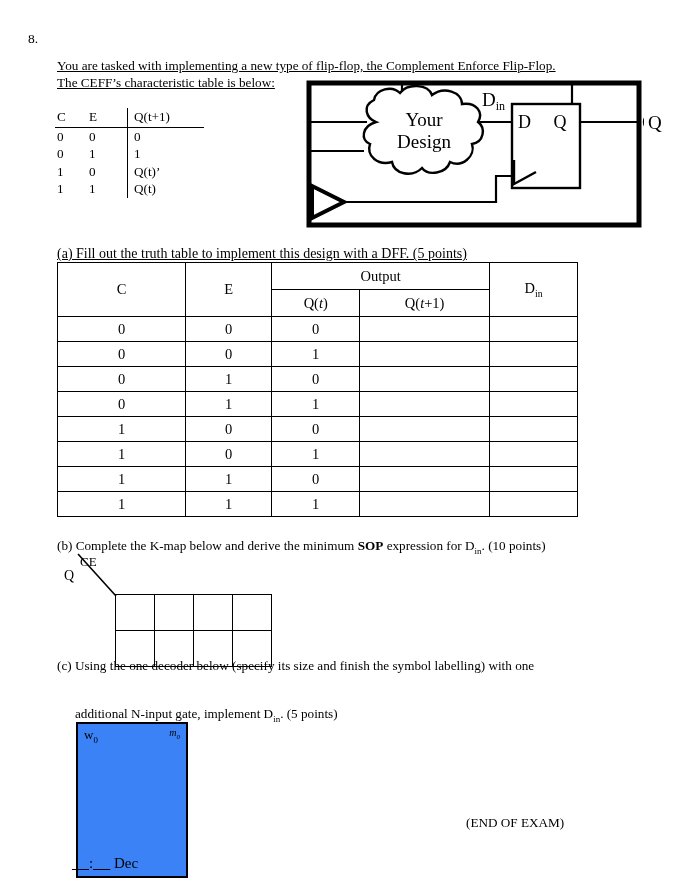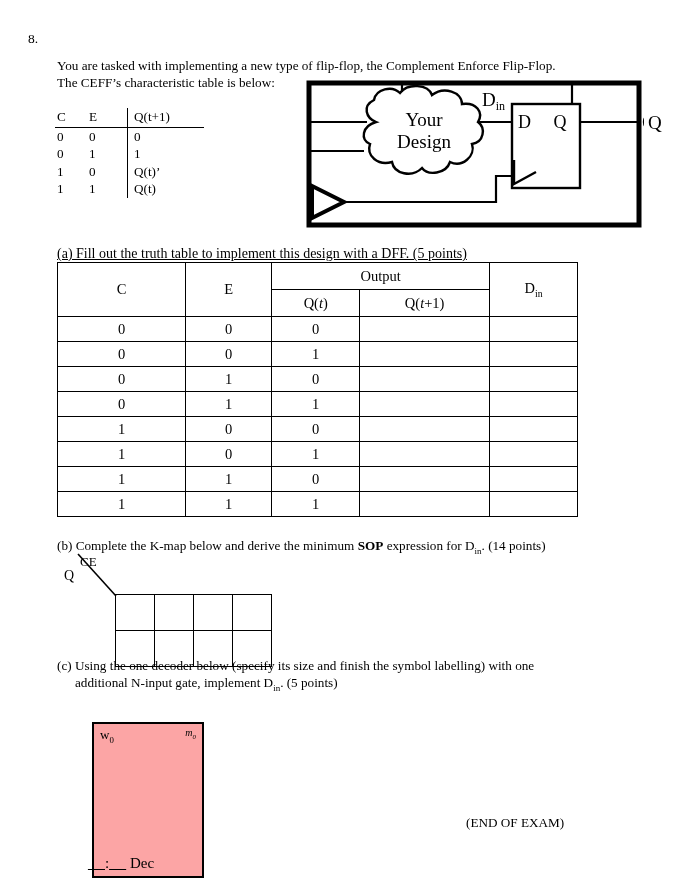--- a/index.html
+++ b/index.html
@@ -19,21 +19,21 @@
     position: absolute;
     left: 0; top: 0;
     width: 678px; height: 889px;
   }
 
   
   .t { position: absolute; white-space: nowrap; }
   .qnum { left: 28px; top: 31px; font-size: 13.5px; }
   .qtitle { left: 50px; top: 31px; font-size: 13.5px; }
 
-  .intro { left: 57px; top: 57px; font-size: 13.2px; line-height: 17px; }
+  .intro { left: 57px; top: 57px; font-size: 13.2px; line-height: 17px; text-decoration: underline; }
   .intro div { white-space: nowrap; }
 
   
   .chartab {
     position: absolute;
     left: 55px; top: 108px;
     font-size: 13.2px;
   }
   .chartab table { border-collapse: collapse; }
   .chartab td, .chartab th {
@@ -94,28 +94,28 @@
   .kmap-grid td {
     border: 1px solid #000;
     width: 38px; height: 35px;
     padding: 0;
   }
   .kmap-q  { position: absolute; left: 4px;  top: 16px; font-size: 14px; }
   .kmap-ce { position: absolute; left: 20px; top: 2px;  font-size: 13px; }
 
   
   .partc-label { left: 57px; top: 658px; font-size: 13.2px; line-height: 16.5px; width: 525px; white-space: normal; text-align: justify; }
-  .partc-label .l2 { display: block; padding-left: 18px; white-space: nowrap;}
+  .partc-label .l2 { display: block; padding-left: 18px; white-space: nowrap; margin-top: 31px;}
 
   .decoder {
     position: absolute;
-    left: 92px; top: 722px;
+    left: 76px; top: 722px;
     width: 108px; height: 152px;
     border: 2.2px solid #000;
-    background: #fca5a5;
+    background: #3b82f6;
     text-align: right;
   }
   .dec-w0 { position: absolute; left: 6px; top: 3px; font-size: 13px; }
   .dec-m0 { position: absolute; right: 6px; top: 3px; font-size: 10px; font-style: italic; }
   .dec-bot { position: absolute; left: -6px; bottom: 4px; font-size: 15px; white-space: nowrap; }
   .dec-bot .blank { text-decoration: underline; letter-spacing: 1px; margin-top: 28px; }
 
   .endexam { left: 466px; top: 815px; font-size: 13.2px; font-weight: normal; }
 
   sub { font-size: 0.68em; }
@@ -285,21 +285,21 @@
       <tr>
         <td>1</td>
         <td>1</td>
         <td>1</td>
         <td></td>
         <td></td>
       </tr>
     </tbody>
   </table>
 
-  <div class="t partb-label"><span>(b) Complete the K-map below and derive the minimum </span><b>SOP</b><span> expression for D</span><sub>in</sub><span>. (14 points)</span></div>
+  <div class="t partb-label"><span>(b) Complete the K-map below and derive the minimum </span><b>SOP</b><span> expression for D</span><sub>in</sub><span>. (10 points)</span></div>
 
   <div class="kmap-wrap">
     <svg width="240" height="120" viewBox="0 0 240 120" style="position:absolute;left:0;top:0;" xmlns="http://www.w3.org/2000/svg">
       <line x1="18" y1="2" x2="56" y2="44" stroke="#000" stroke-width="1.6"></line>
     </svg>
     <div class="kmap-q">Q</div>
     <div class="kmap-ce">CE</div>
     <table class="kmap-grid">
       <tbody>
           <tr>

